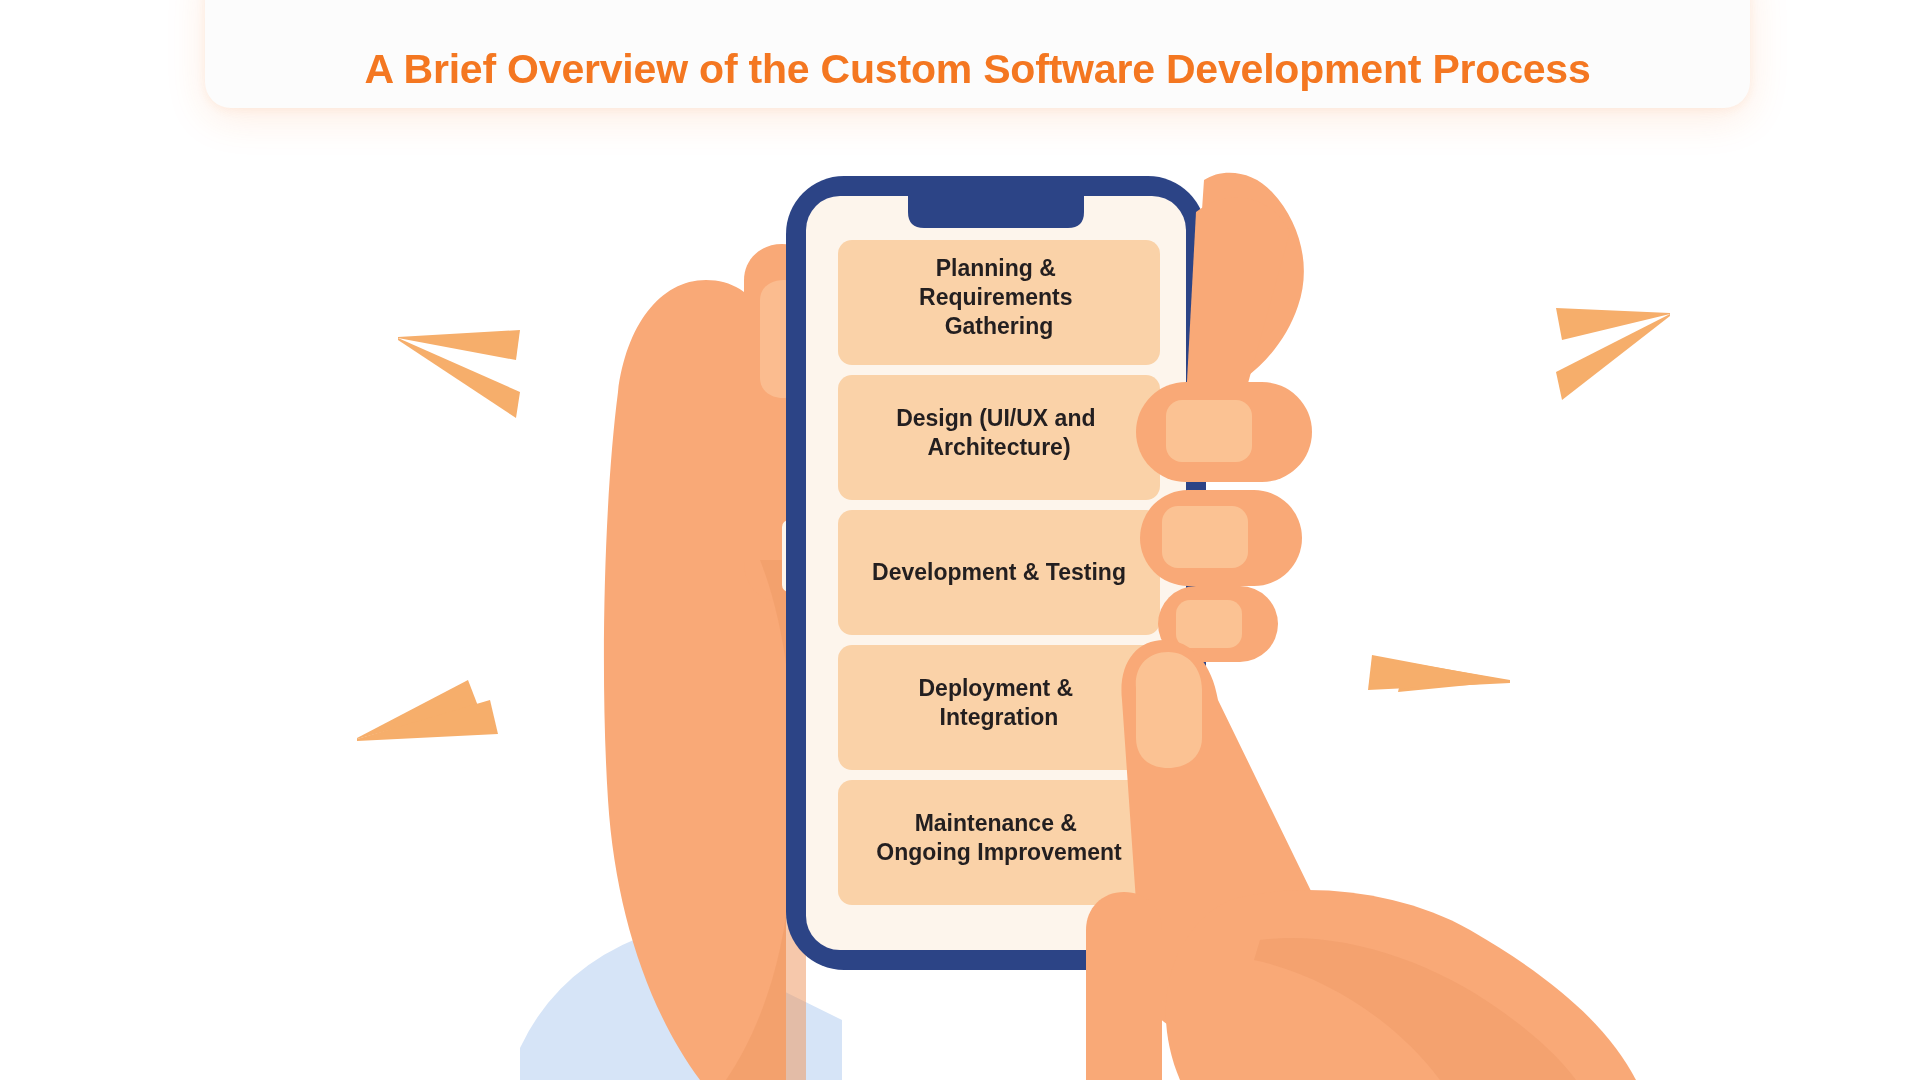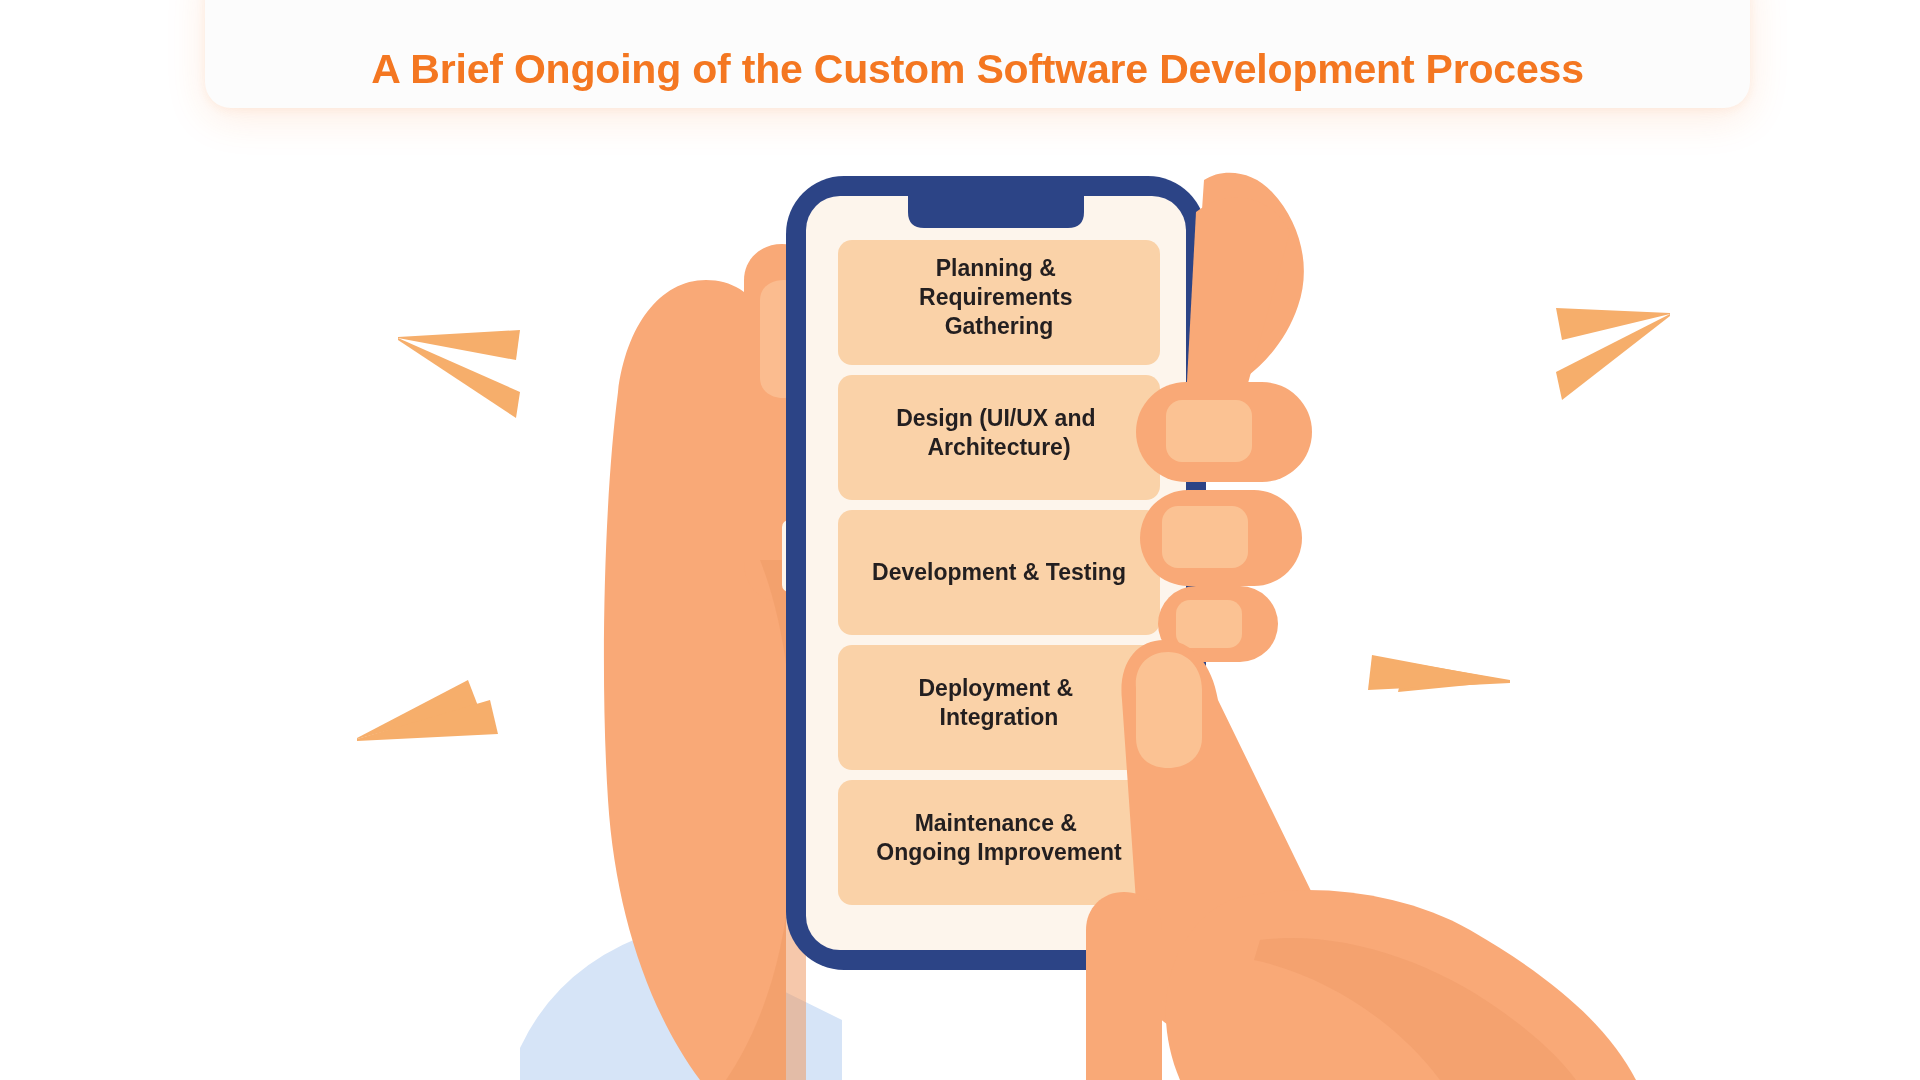--- a/index.html
+++ b/index.html
@@ -191,16 +191,16 @@
         <text x="999" y="831">
           <tspan x="999" dy="0">Maintenance &amp;</tspan>
           <tspan x="999" dy="29">Ongoing Improvement</tspan>
         </text>
       </g>
 
     </g>
   </svg>
 
   <div class="title-card">
-    <h1 class="title-text">A Brief Ongoing of the Custom Software Development Process</h1>
+    <h1 class="title-text">A Brief Overview of the Custom Software Development Process</h1>
   </div>
 
 </div>
 
 </body></html>

